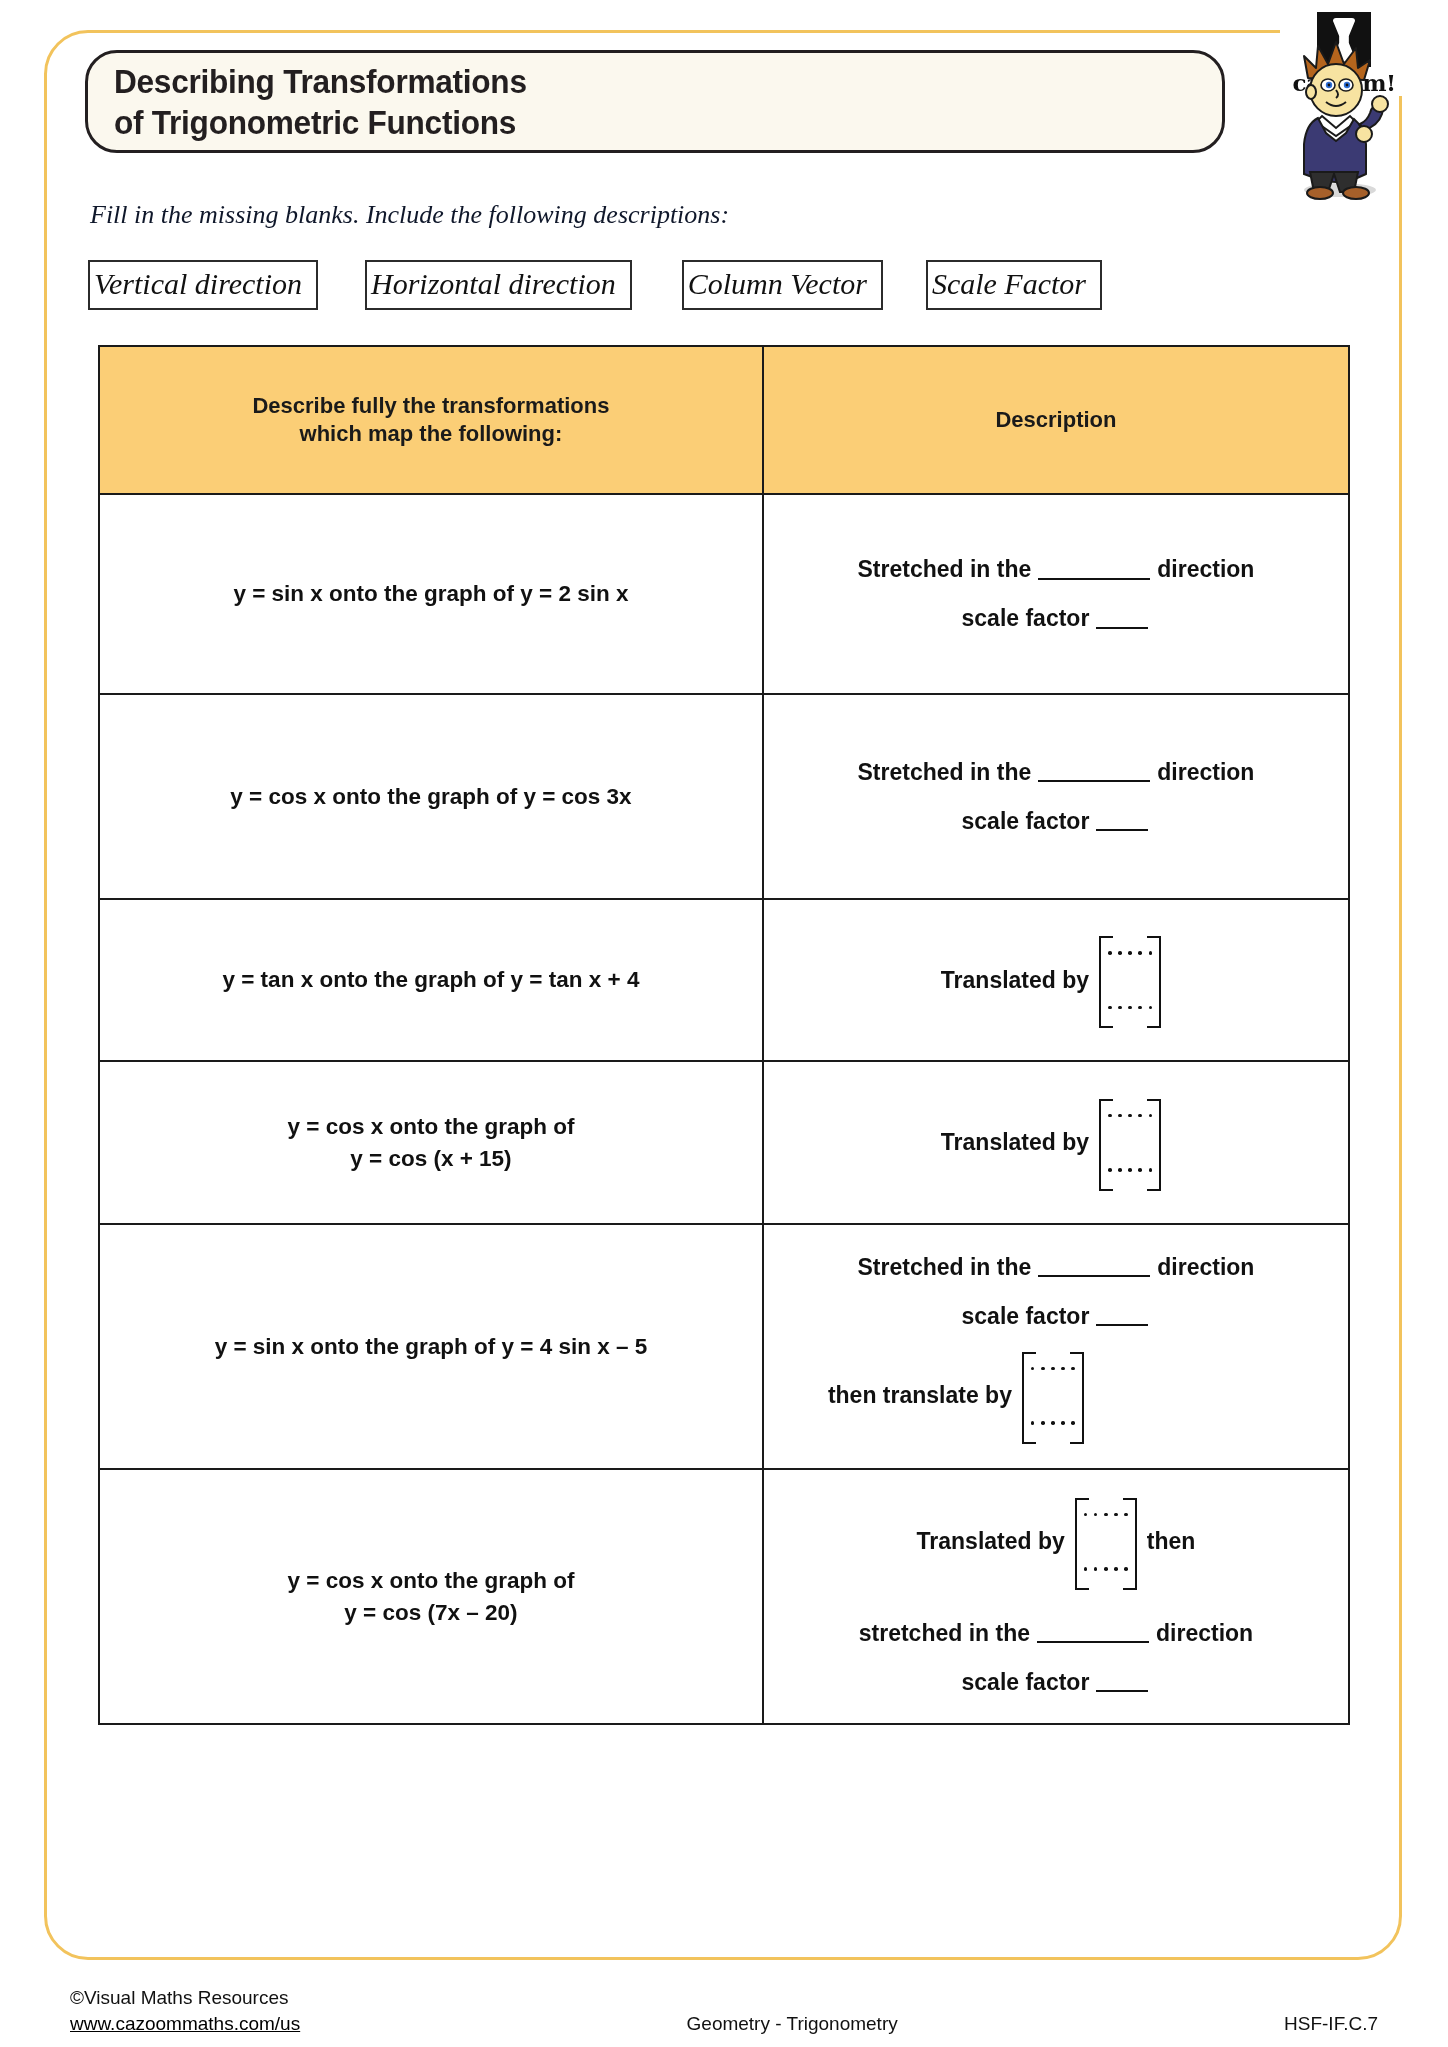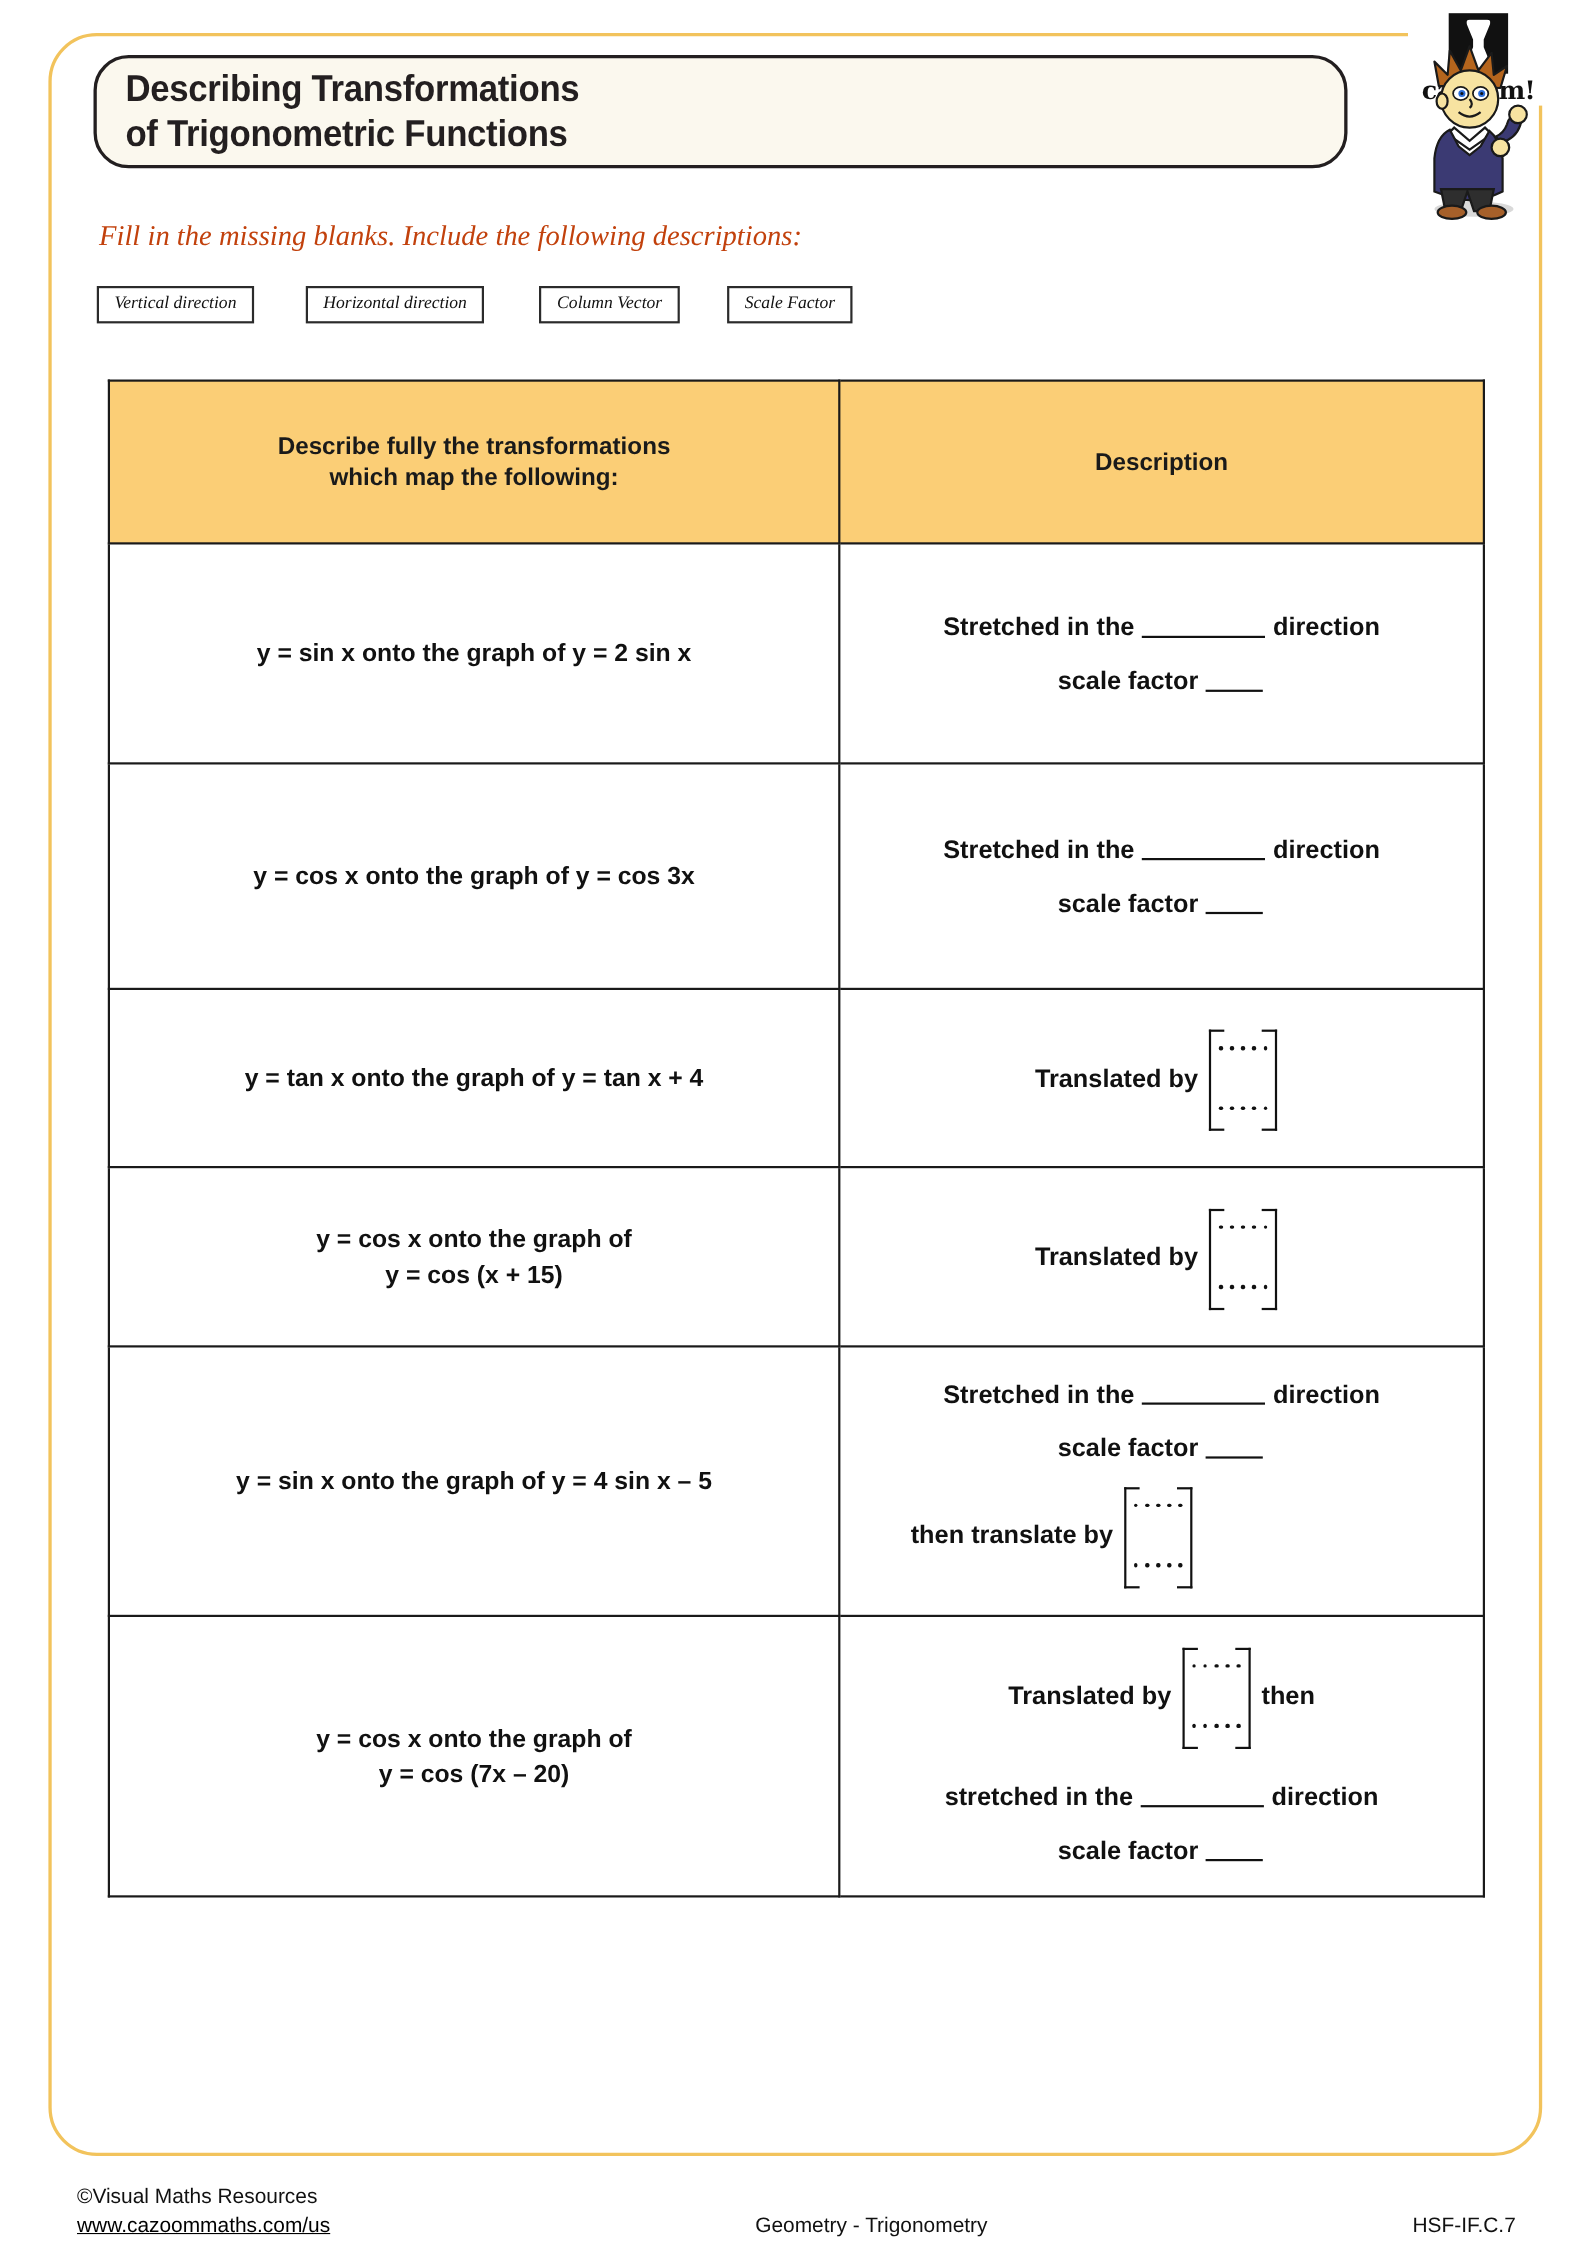--- a/index.html
+++ b/index.html
@@ -104,39 +104,39 @@
   }
 
   
   .instruction {
     position: absolute;
     left: 90px;
     top: 200px;
     font-family: "Liberation Serif", serif;
     font-style: italic;
     font-size: 26px;
-    color: #c2410c;
+    color: #0f172a;
   }
 
   .tag-row {
     position: absolute;
     left: 88px;
     top: 260px;
     display: flex;
     gap: 0px;
     align-items: center;
   }
   .tag {
     border: 2px solid #2b2b2b;
     background: #ffffff;
     font-family: "Liberation Serif", serif;
     font-style: italic;
-    font-size: 16px;
+    font-size: 30px;
     color: #111111;
-    padding: 5px 14px 7px 14px;
+    padding: 5px 14px 7px 4px;
     text-align: center;
     white-space: nowrap;
   }
   .tag-gap1 { margin-left: 47px; }
   .tag-gap2 { margin-left: 50px; }
   .tag-gap3 { margin-left: 43px; }
 
   
   .tbl {
     position: absolute;

